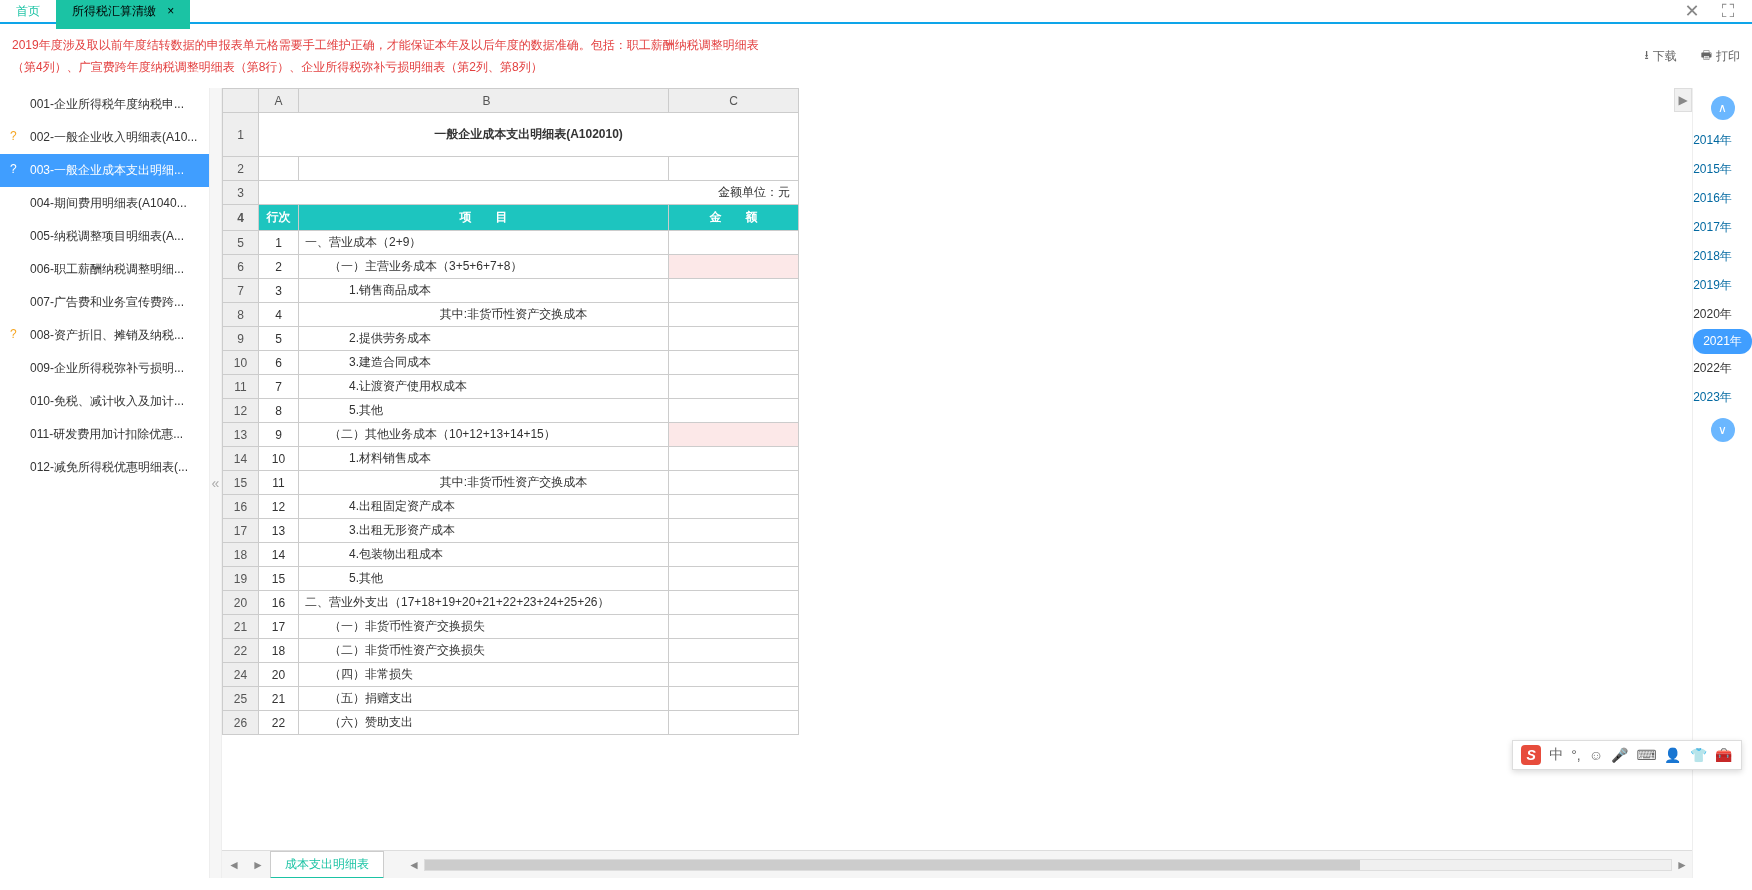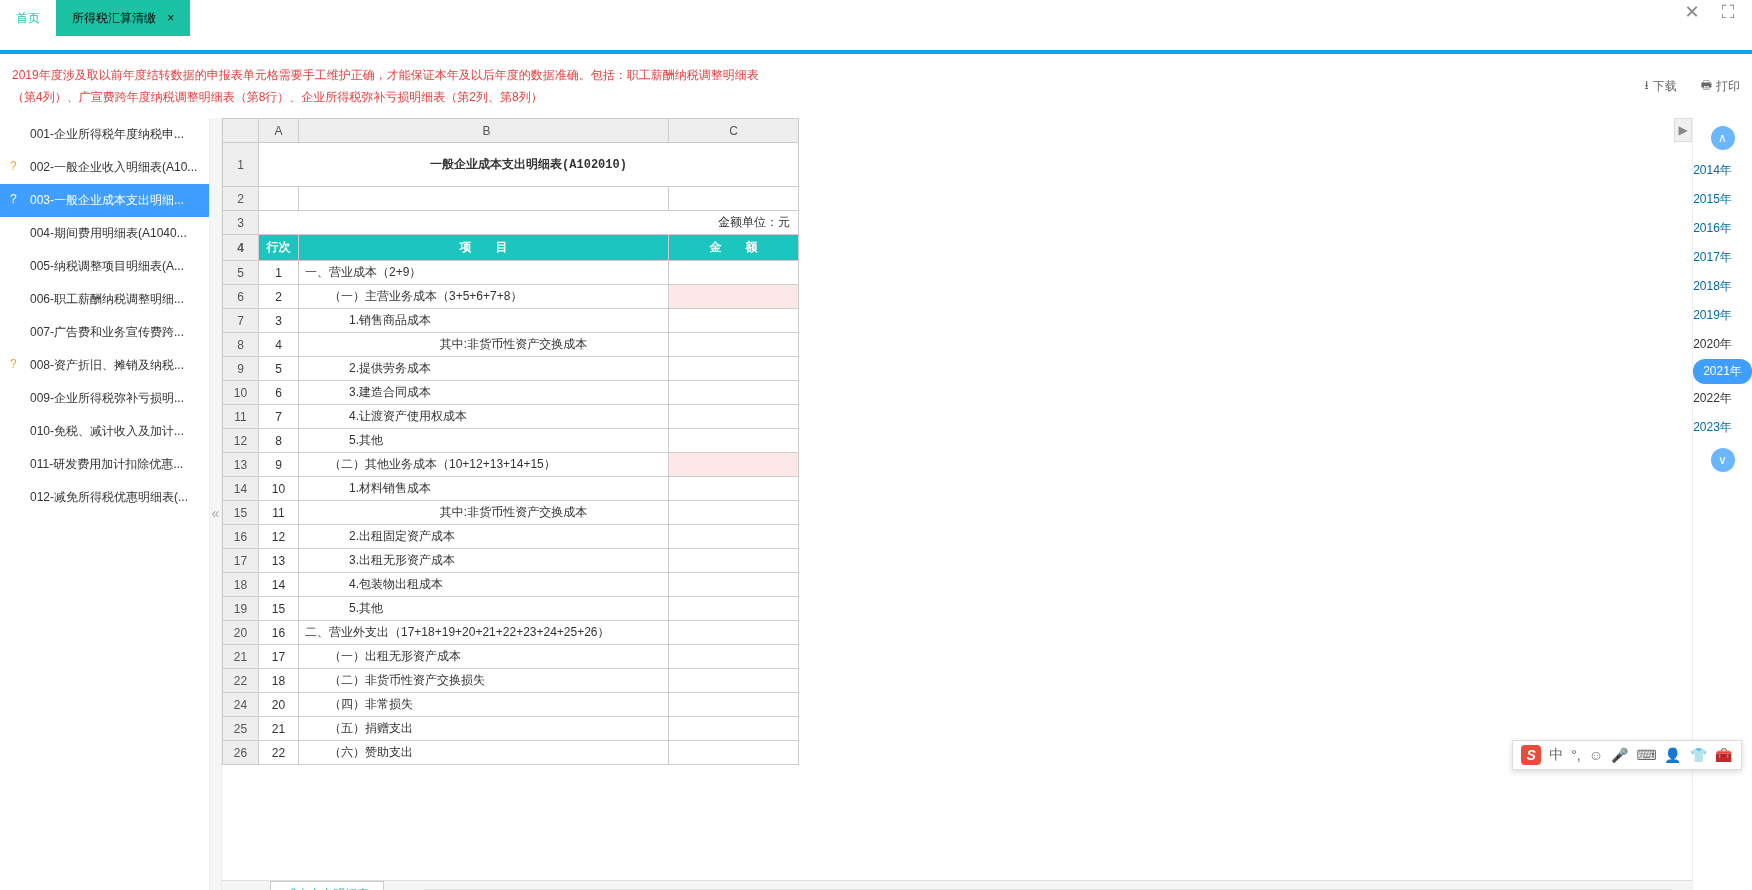--- a/index.html
+++ b/index.html
@@ -1,18 +1,18 @@
 <!DOCTYPE html>
 <html><head>
 <meta charset="utf-8">
 <style>
 * { margin: 0; padding: 0; box-sizing: border-box; font-family: "Microsoft YaHei", Arial, sans-serif; }
 body { font-size: 12px; color: #333; background: #fff; }
 
-.top-tabs { display: flex; height: 54px; border-bottom: 4px solid #0ea5e9; }
+.top-tabs { display: flex; height: 24px; border-bottom: 2px solid #0ea5e9; align-items: center; }
 .tab { padding: 0 16px; height: 36px; line-height: 36px; cursor: pointer; }
 .tab-home { color: #1bc3a4; }
 .tab-active { background: #1bc3a4; color: #000000; position: relative; }
 .tab-close { margin-left: 8px; cursor: pointer; }
 .top-right { margin-left: auto; display: flex; gap: 12px; padding-right: 12px; }
 .top-icon { width: 24px; height: 24px; display: flex; align-items: center; justify-content: center; cursor: pointer; color: #888; font-size: 18px; }
 
 .notice-bar { padding: 10px 12px; display: flex; align-items: center; gap: 20px; }
 .notice-text { color: #e34040; max-width: 770px; line-height: 22px; font-size: 12px; }
 .notice-actions { margin-left: auto; display: flex; gap: 24px; color: #666; }
@@ -30,21 +30,21 @@
 .sheet-area { flex: 1; display: flex; flex-direction: column; overflow: hidden; }
 .sheet-scroll { flex: 1; overflow: auto; position: relative; }
 .sheet-table { border-collapse: collapse; }
 .sheet-table th, .sheet-table td { border: 1px solid #ccc; height: 24px; font-size: 12px; }
 .corner { width: 36px; background: #eee; }
 .colhead { background: #eee; text-align: center; color: #555; font-weight: normal; }
 .rowhead { width: 36px; background: #eee; text-align: center; color: #555; }
 .col-a { width: 40px; text-align: center; }
 .col-b { width: 370px; padding-left: 6px; }
 .col-c { width: 130px; }
-.title-cell { font-size: 18px; font-weight: bold; text-align: center; height: 44px !important; font-family: Liberation Mono, monospace; }
+.title-cell { font-size: 18px; font-weight: bold; text-align: center; height: 44px !important; }
 .unit-cell { text-align: right; padding-right: 8px; margin-top: 44px; }
 .header-row td { background: #1dc5bf; color: #fff; text-align: center; font-weight: bold; height: 26px !important; }
 .pink { background: #fce8e8; }
 .indent1 { padding-left: 30px; }
 .indent2 { padding-left: 50px; }
 .indent3 { padding-left: 60px; text-align: center; }
 
 .sheet-tabs { height: 28px; border-top: 1px solid #ddd; display: flex; align-items: center; background: #f5f5f5; }
 .sheet-nav { width: 24px; text-align: center; color: #888; cursor: pointer; }
 .sheet-tab { padding: 4px 14px; background: #fff; border: 1px solid #ccc; border-bottom: 2px solid #1bc3a4; color: #1bc3a4; font-size: 12px; cursor: pointer; }
@@ -198,21 +198,21 @@
             </tr>
             <tr>
               <td class="rowhead">15</td>
               <td class="col-a">11</td>
               <td class="col-b indent3">其中:非货币性资产交换成本</td>
               <td class="col-c"></td>
             </tr>
             <tr>
               <td class="rowhead">16</td>
               <td class="col-a">12</td>
-              <td class="col-b indent2">2.出租固定资产成本</td>
+              <td class="col-b indent2">4.出租固定资产成本</td>
               <td class="col-c"></td>
             </tr>
             <tr>
               <td class="rowhead">17</td>
               <td class="col-a">13</td>
               <td class="col-b indent2">3.出租无形资产成本</td>
               <td class="col-c"></td>
             </tr>
             <tr>
               <td class="rowhead">18</td>
@@ -228,21 +228,21 @@
             </tr>
             <tr>
               <td class="rowhead">20</td>
               <td class="col-a">16</td>
               <td class="col-b ">二、营业外支出（17+18+19+20+21+22+23+24+25+26）</td>
               <td class="col-c"></td>
             </tr>
             <tr>
               <td class="rowhead">21</td>
               <td class="col-a">17</td>
-              <td class="col-b indent1">（一）出租无形资产成本</td>
+              <td class="col-b indent1">（一）非货币性资产交换损失</td>
               <td class="col-c"></td>
             </tr>
             <tr>
               <td class="rowhead">22</td>
               <td class="col-a">18</td>
               <td class="col-b indent1">（二）非货币性资产交换损失</td>
               <td class="col-c"></td>
             </tr>
             <tr>
               <td class="rowhead">24</td>

